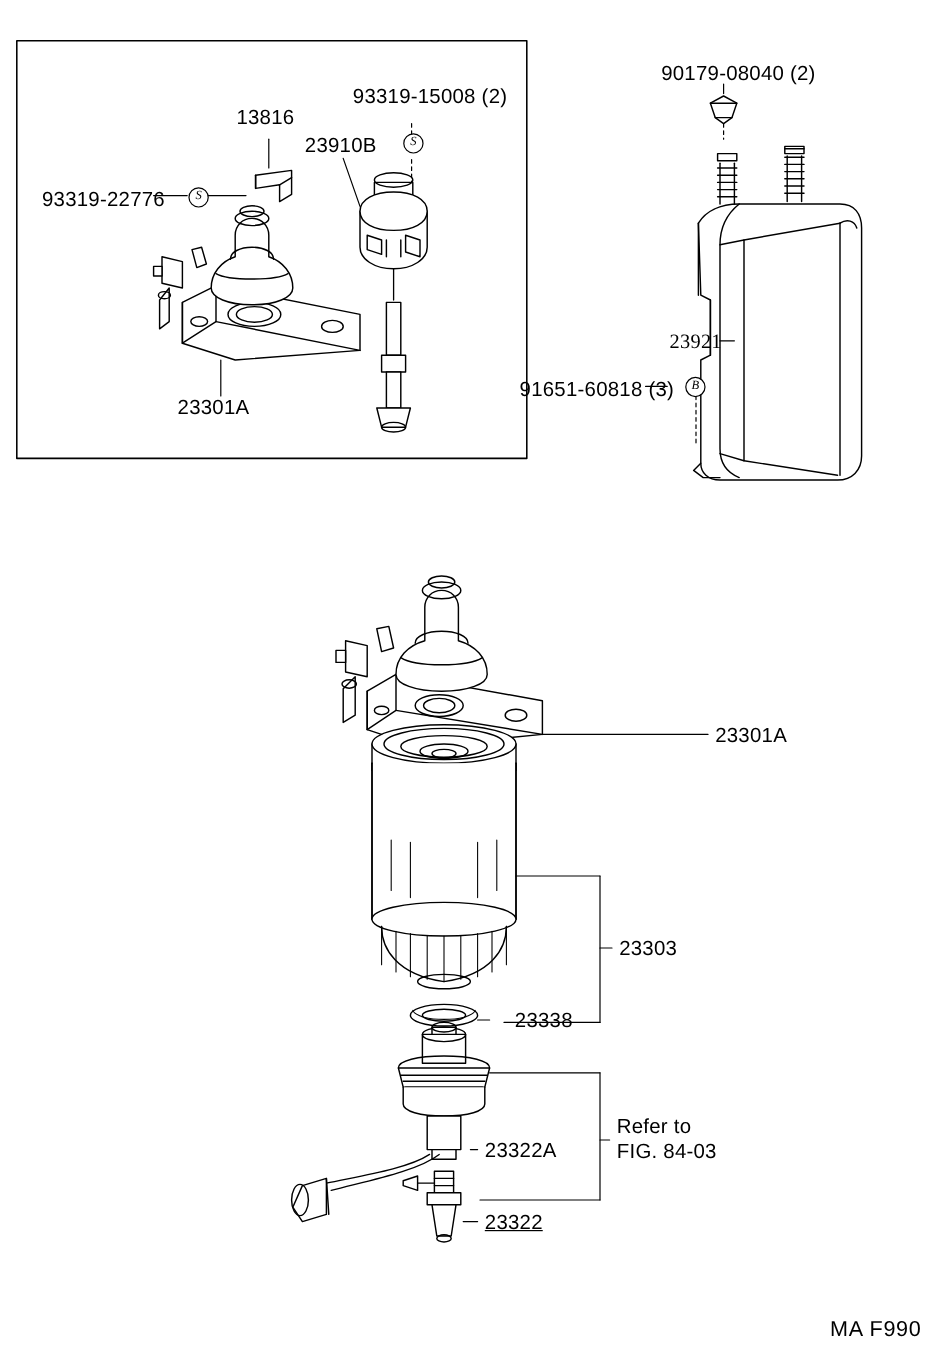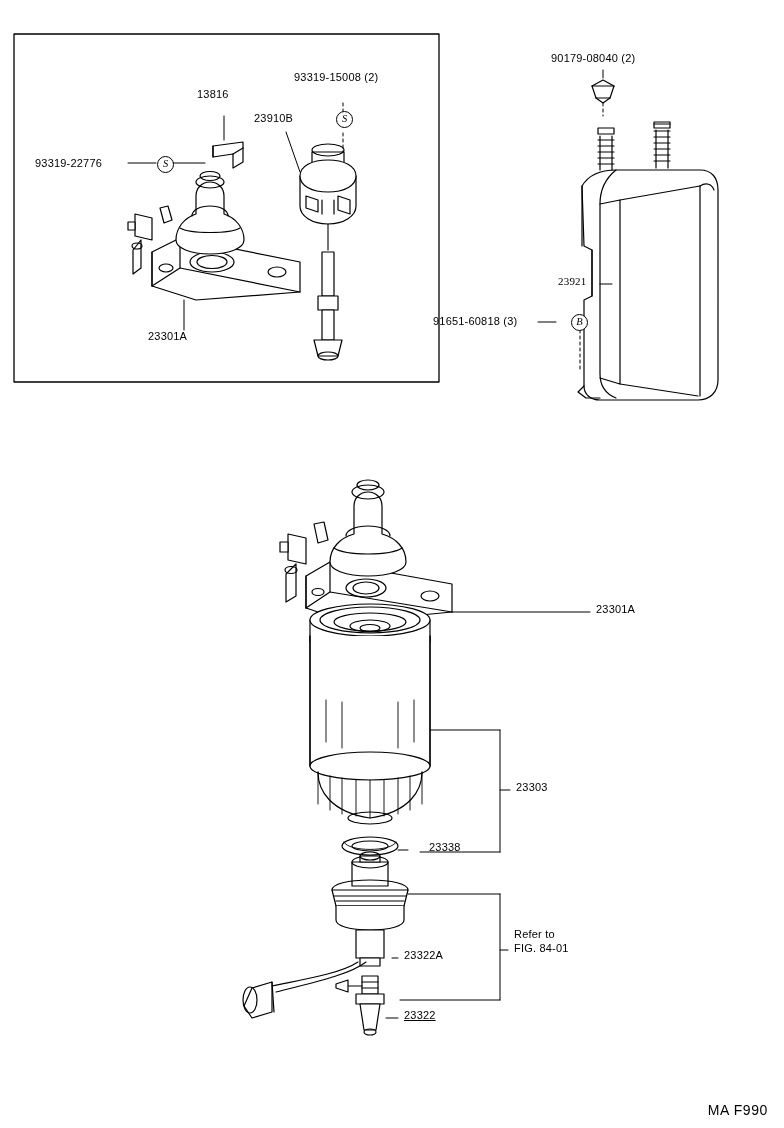--- a/index.html
+++ b/index.html
@@ -23,32 +23,32 @@
     position: absolute;
     left: 0;
     top: 0;
     width: 784px;
     height: 1128px;
     overflow: visible;
   }
   .lbl {
     position: absolute;
     font-family: "Liberation Sans", sans-serif;
-    font-size: 11px;
+    font-size: 17px;
     letter-spacing: 0.2px;
     white-space: nowrap;
     color: #000;
     line-height: 1.15;
   }
   .lbl.two-line { white-space: pre-line; line-height: 1.25; }
   .footer-code {
     position: absolute;
     right: 16px;
     bottom: 10px;
-    font-size: 14px;
+    font-size: 18px;
     font-family: "Liberation Sans", sans-serif;
     letter-spacing: 0.6px;
   }
   .circle-badge {
     position: absolute;
     width: 15px;
     height: 15px;
     border: 1.3px solid #000;
     border-radius: 50%;
     font-size: 10.5px;
@@ -258,17 +258,17 @@
   <div class="lbl" style="left:558px; top:275px;font-family:Liberation Serif, serif;">23921</div>
   <div class="lbl" style="left:433px; top:315px;">91651-60818 (3)</div>
   <div class="circle-badge" style="left:571px; top:314px;">B</div>
 
   <div class="lbl" style="left:596px; top:603px;">23301A</div>
   <div class="lbl" style="left:516px; top:781px;">23303</div>
   <div class="lbl" style="left:429px; top:841px;">23338</div>
   <div class="lbl" style="left:404px; top:949px;">23322A</div>
   <div class="lbl" style="left:404px; top:1009px;text-decoration:underline;">23322</div>
   <div class="lbl two-line" style="left:514px; top:928px;">Refer to
-FIG. 84-01</div>
+FIG. 84-03</div>
 
   <div class="footer-code">MA F990</div>
 
 </div>
 
 </body></html>

